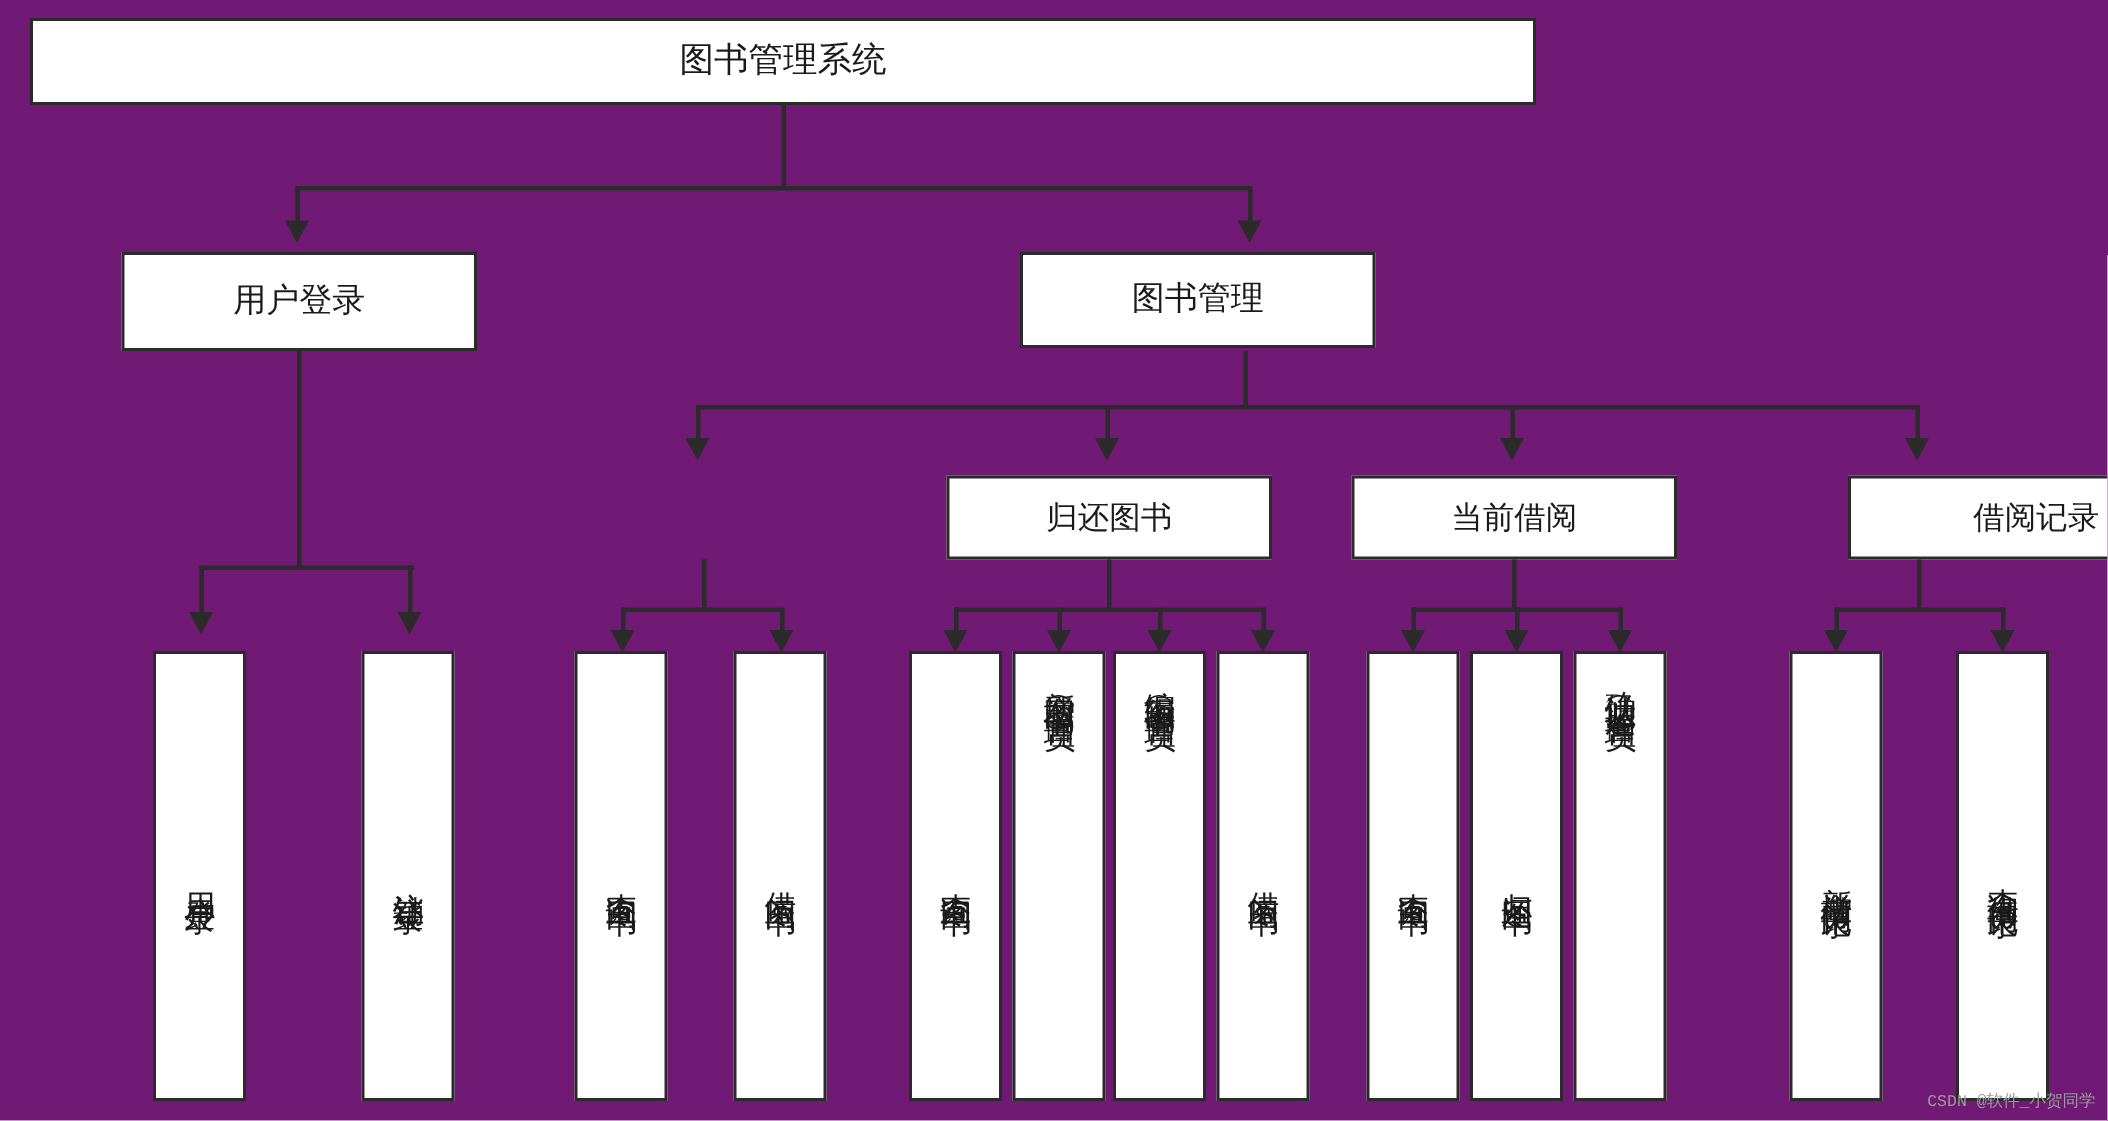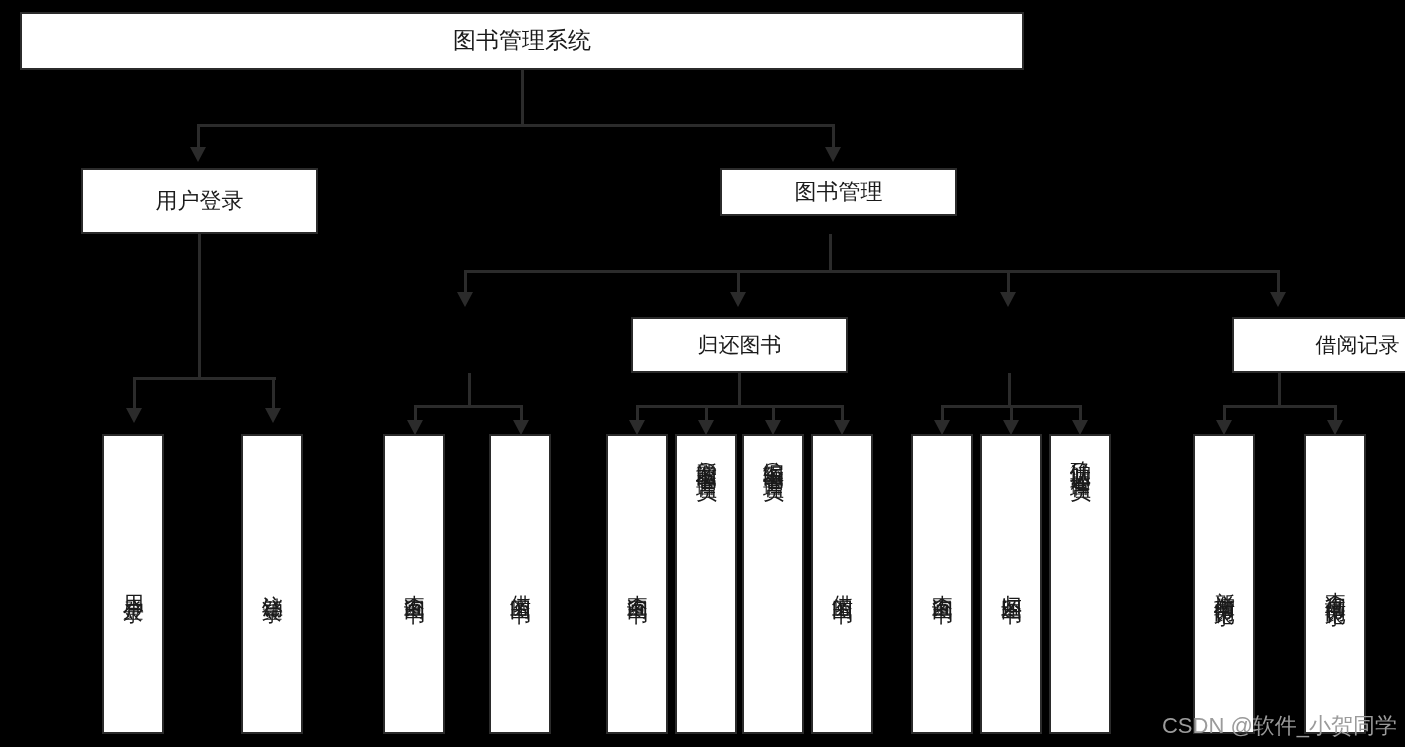--- a/index.html
+++ b/index.html
@@ -8,21 +8,21 @@
     padding: 0;
     background: #ffffff;
   }
   body {
     font-family: "DejaVu Sans", "Liberation Sans", sans-serif;
   }
   #canvas {
     position: relative;
     width: 1405px;
     height: 747px;
-    background: #000000;
+    background: #701a75;
     overflow: hidden;
   }
   
   .node {
     position: absolute;
     box-sizing: border-box;
     border: 2.5px solid #2b2b2b;
     background: #ffffff;
     display: flex;
     align-items: center;
@@ -73,24 +73,24 @@
     height: 0;
     border-left: 8px solid transparent;
     border-right: 8px solid transparent;
     border-top: 15px solid #2b2b2b;
   }
   
   #watermark {
     position: absolute;
     right: 8px;
     bottom: 6px;
-    font-size: 22px;
+    font-size: 11px;
     color: #9b9b9b;
     white-space: nowrap;
-    font-family: Liberation Sans, sans-serif;
+    font-family: Liberation Mono, monospace;
   }
 </style>
 </head>
 <body>
 
 <div id="canvas">
 
   <div class="node root" style="left:20px; top:12px; width:1004px; height:58px;">
     <span>图书管理系统</span>
   </div>
@@ -100,21 +100,21 @@
   <div class="hline" style="left:197px; top:124px; width:637px;"></div>
 
   <div class="vline" style="left:197px; top:124px; height:25px;"></div>
   <div class="arrow" style="left:190px; top:147px;"></div>
   <div class="vline" style="left:832px; top:124px; height:25px;"></div>
   <div class="arrow" style="left:825px; top:147px;"></div>
 
   <div class="node l2" style="left:81px; top:168px; width:237px; height:66px;">
     <span>用户登录</span>
   </div>
-  <div class="node l2" style="left:720px; top:168px; width:237px; height:48px;">
+  <div class="node l2" style="left:680px; top:168px; width:237px; height:64px;">
     <span>图书管理</span>
   </div>
 
   <div class="vline" style="left:198px; top:234px; height:145px;"></div>
   <div class="hline" style="left:133px; top:377px; width:143px;"></div>
   <div class="vline" style="left:133px; top:377px; height:33px;"></div>
   <div class="arrow" style="left:126px; top:408px;"></div>
   <div class="vline" style="left:272px; top:377px; height:33px;"></div>
   <div class="arrow" style="left:265px; top:408px;"></div>
 
@@ -125,20 +125,23 @@
   <div class="vline" style="left:737px; top:270px; height:24px;"></div>
   <div class="arrow" style="left:730px; top:292px;"></div>
   <div class="vline" style="left:1007px; top:270px; height:24px;"></div>
   <div class="arrow" style="left:1000px; top:292px;"></div>
   <div class="vline" style="left:1277px; top:270px; height:24px;"></div>
   <div class="arrow" style="left:1270px; top:292px;"></div>
 
   <div class="node l3" style="left:631px; top:317px; width:217px; height:56px;">
     <span>归还图书</span>
   </div>
+  <div class="node l3" style="left:901px; top:317px; width:217px; height:56px;">
+    <span>当前借阅</span>
+  </div>
   <div class="node l3" style="left:1232px; top:317px; width:251px; height:56px;">
     <span>借阅记录</span>
   </div>
 
   <div class="vline" style="left:468px; top:373px; height:34px;"></div>
   <div class="hline" style="left:414px; top:405px; width:108px;"></div>
   <div class="vline" style="left:414px; top:405px; height:17px;"></div>
   <div class="arrow" style="left:407px; top:420px;"></div>
   <div class="vline" style="left:520px; top:405px; height:17px;"></div>
   <div class="arrow" style="left:513px; top:420px;"></div>

